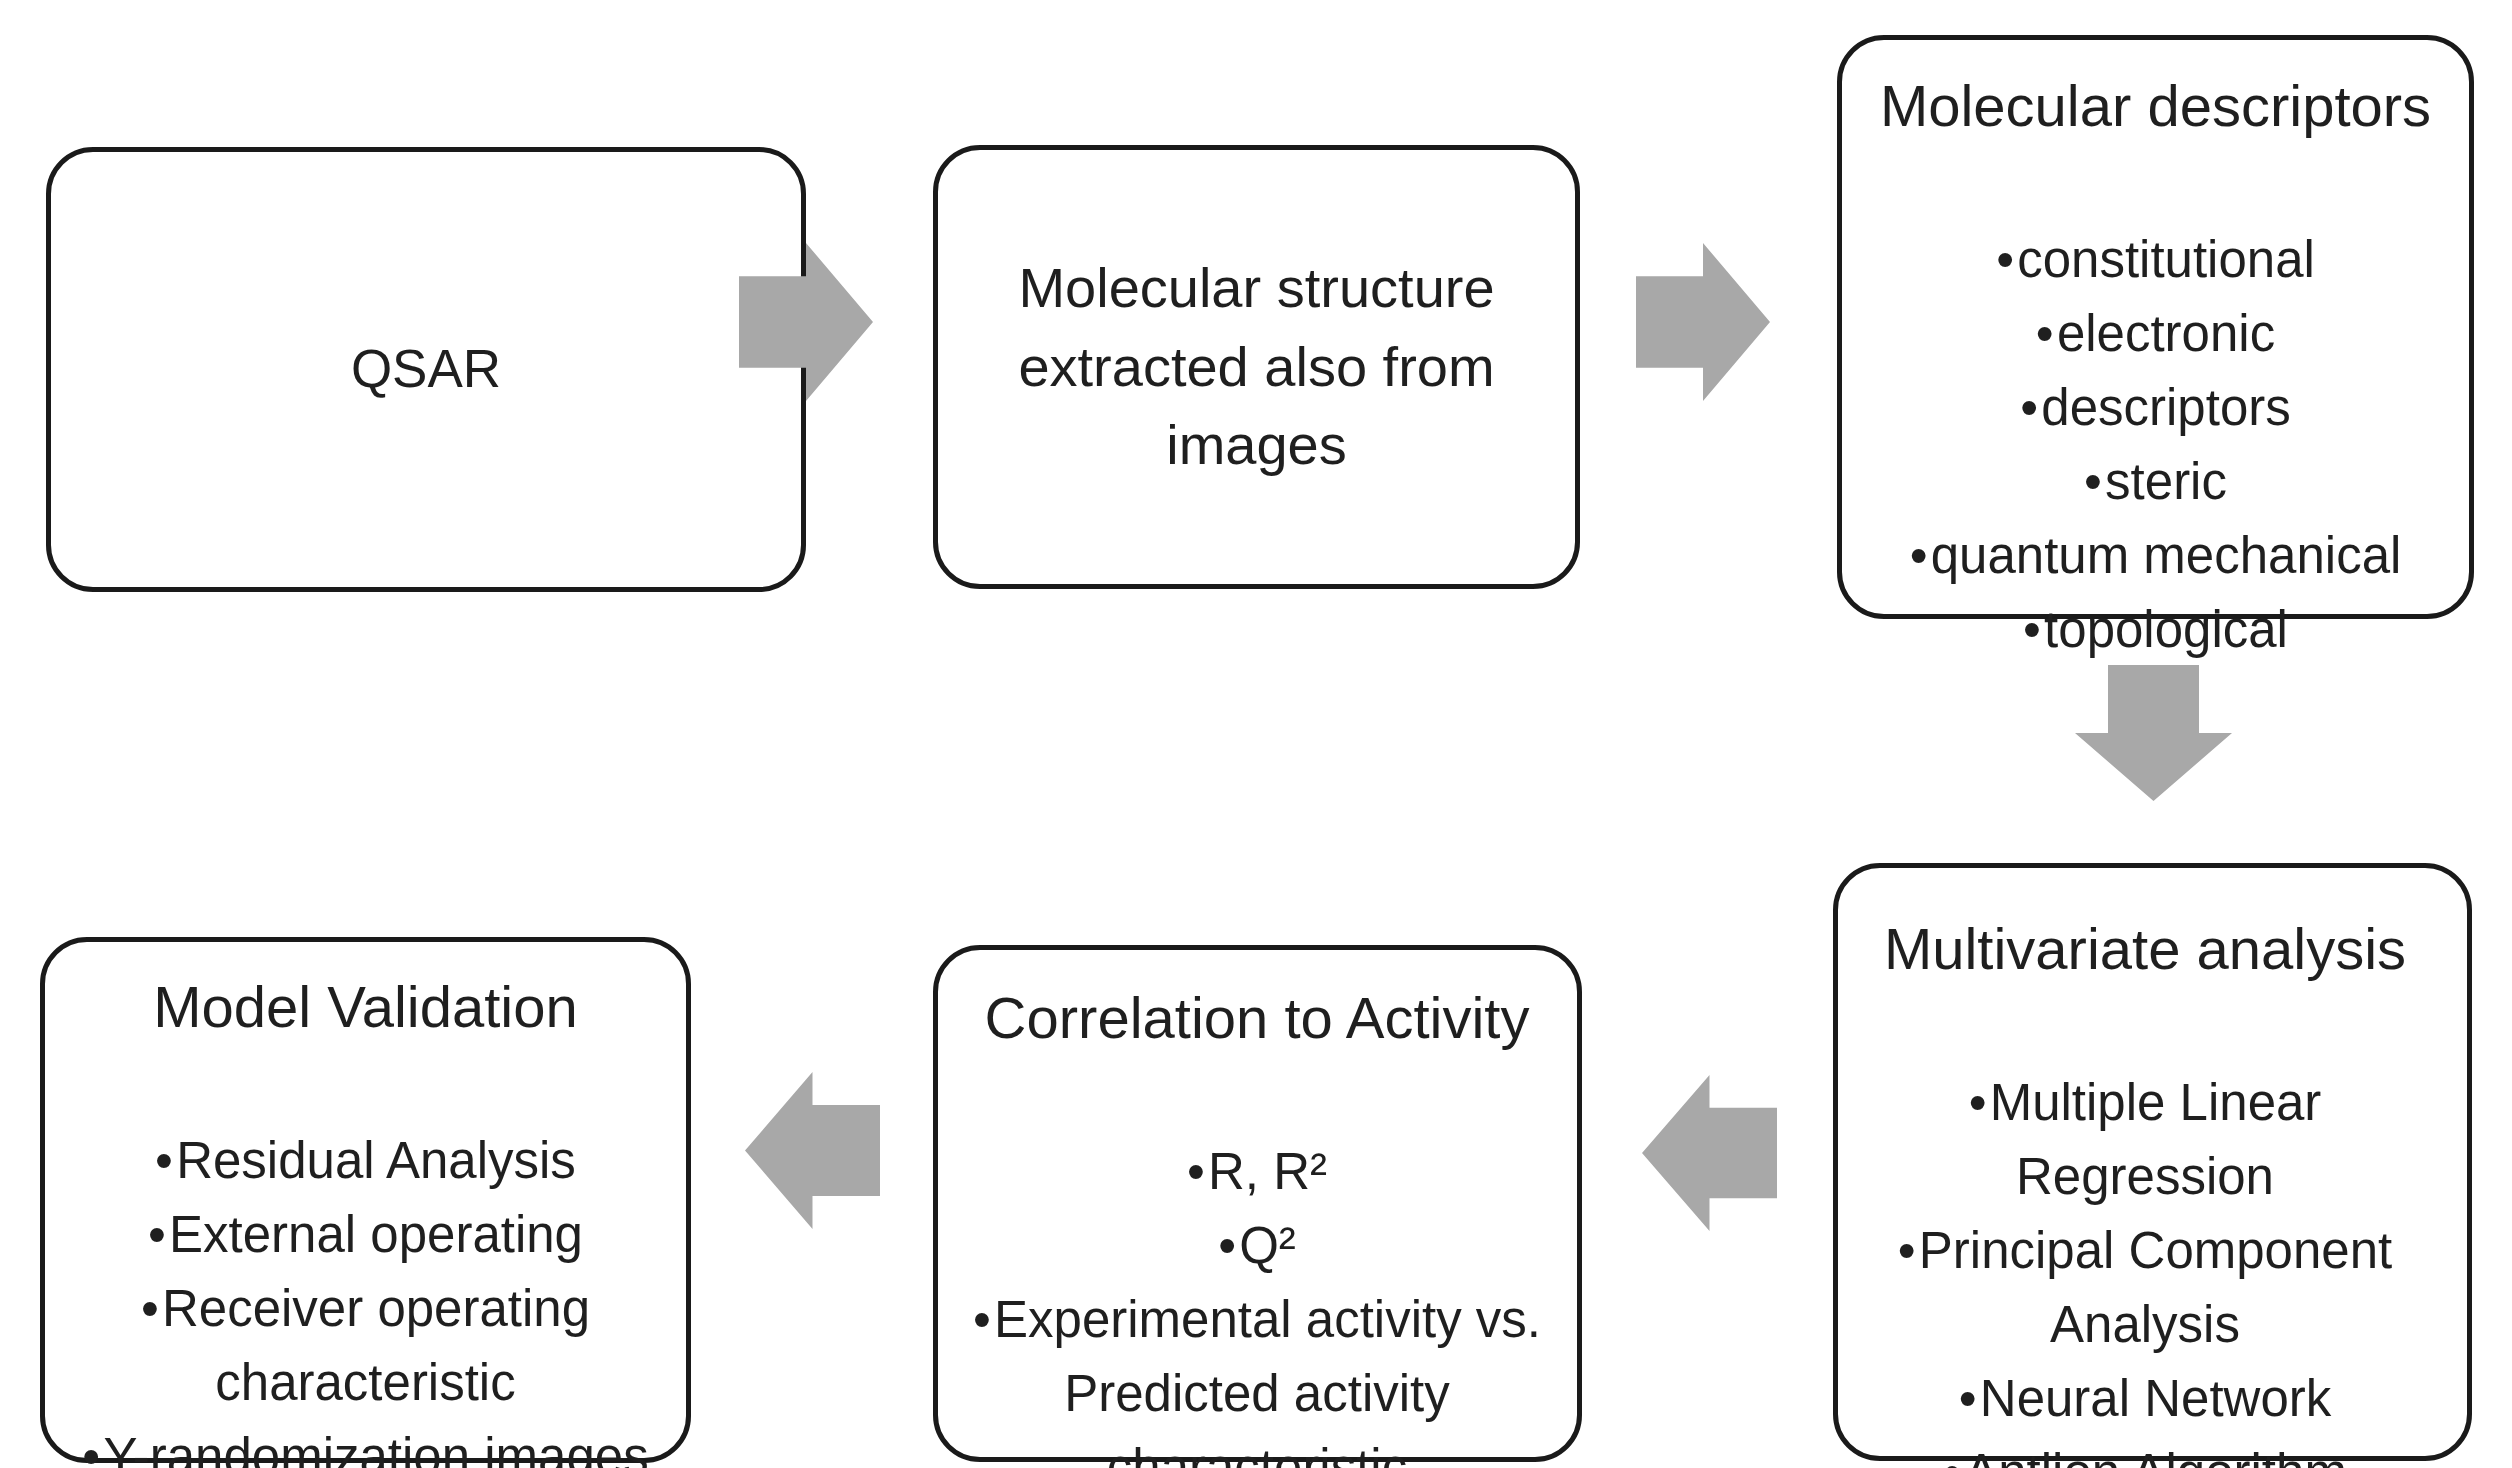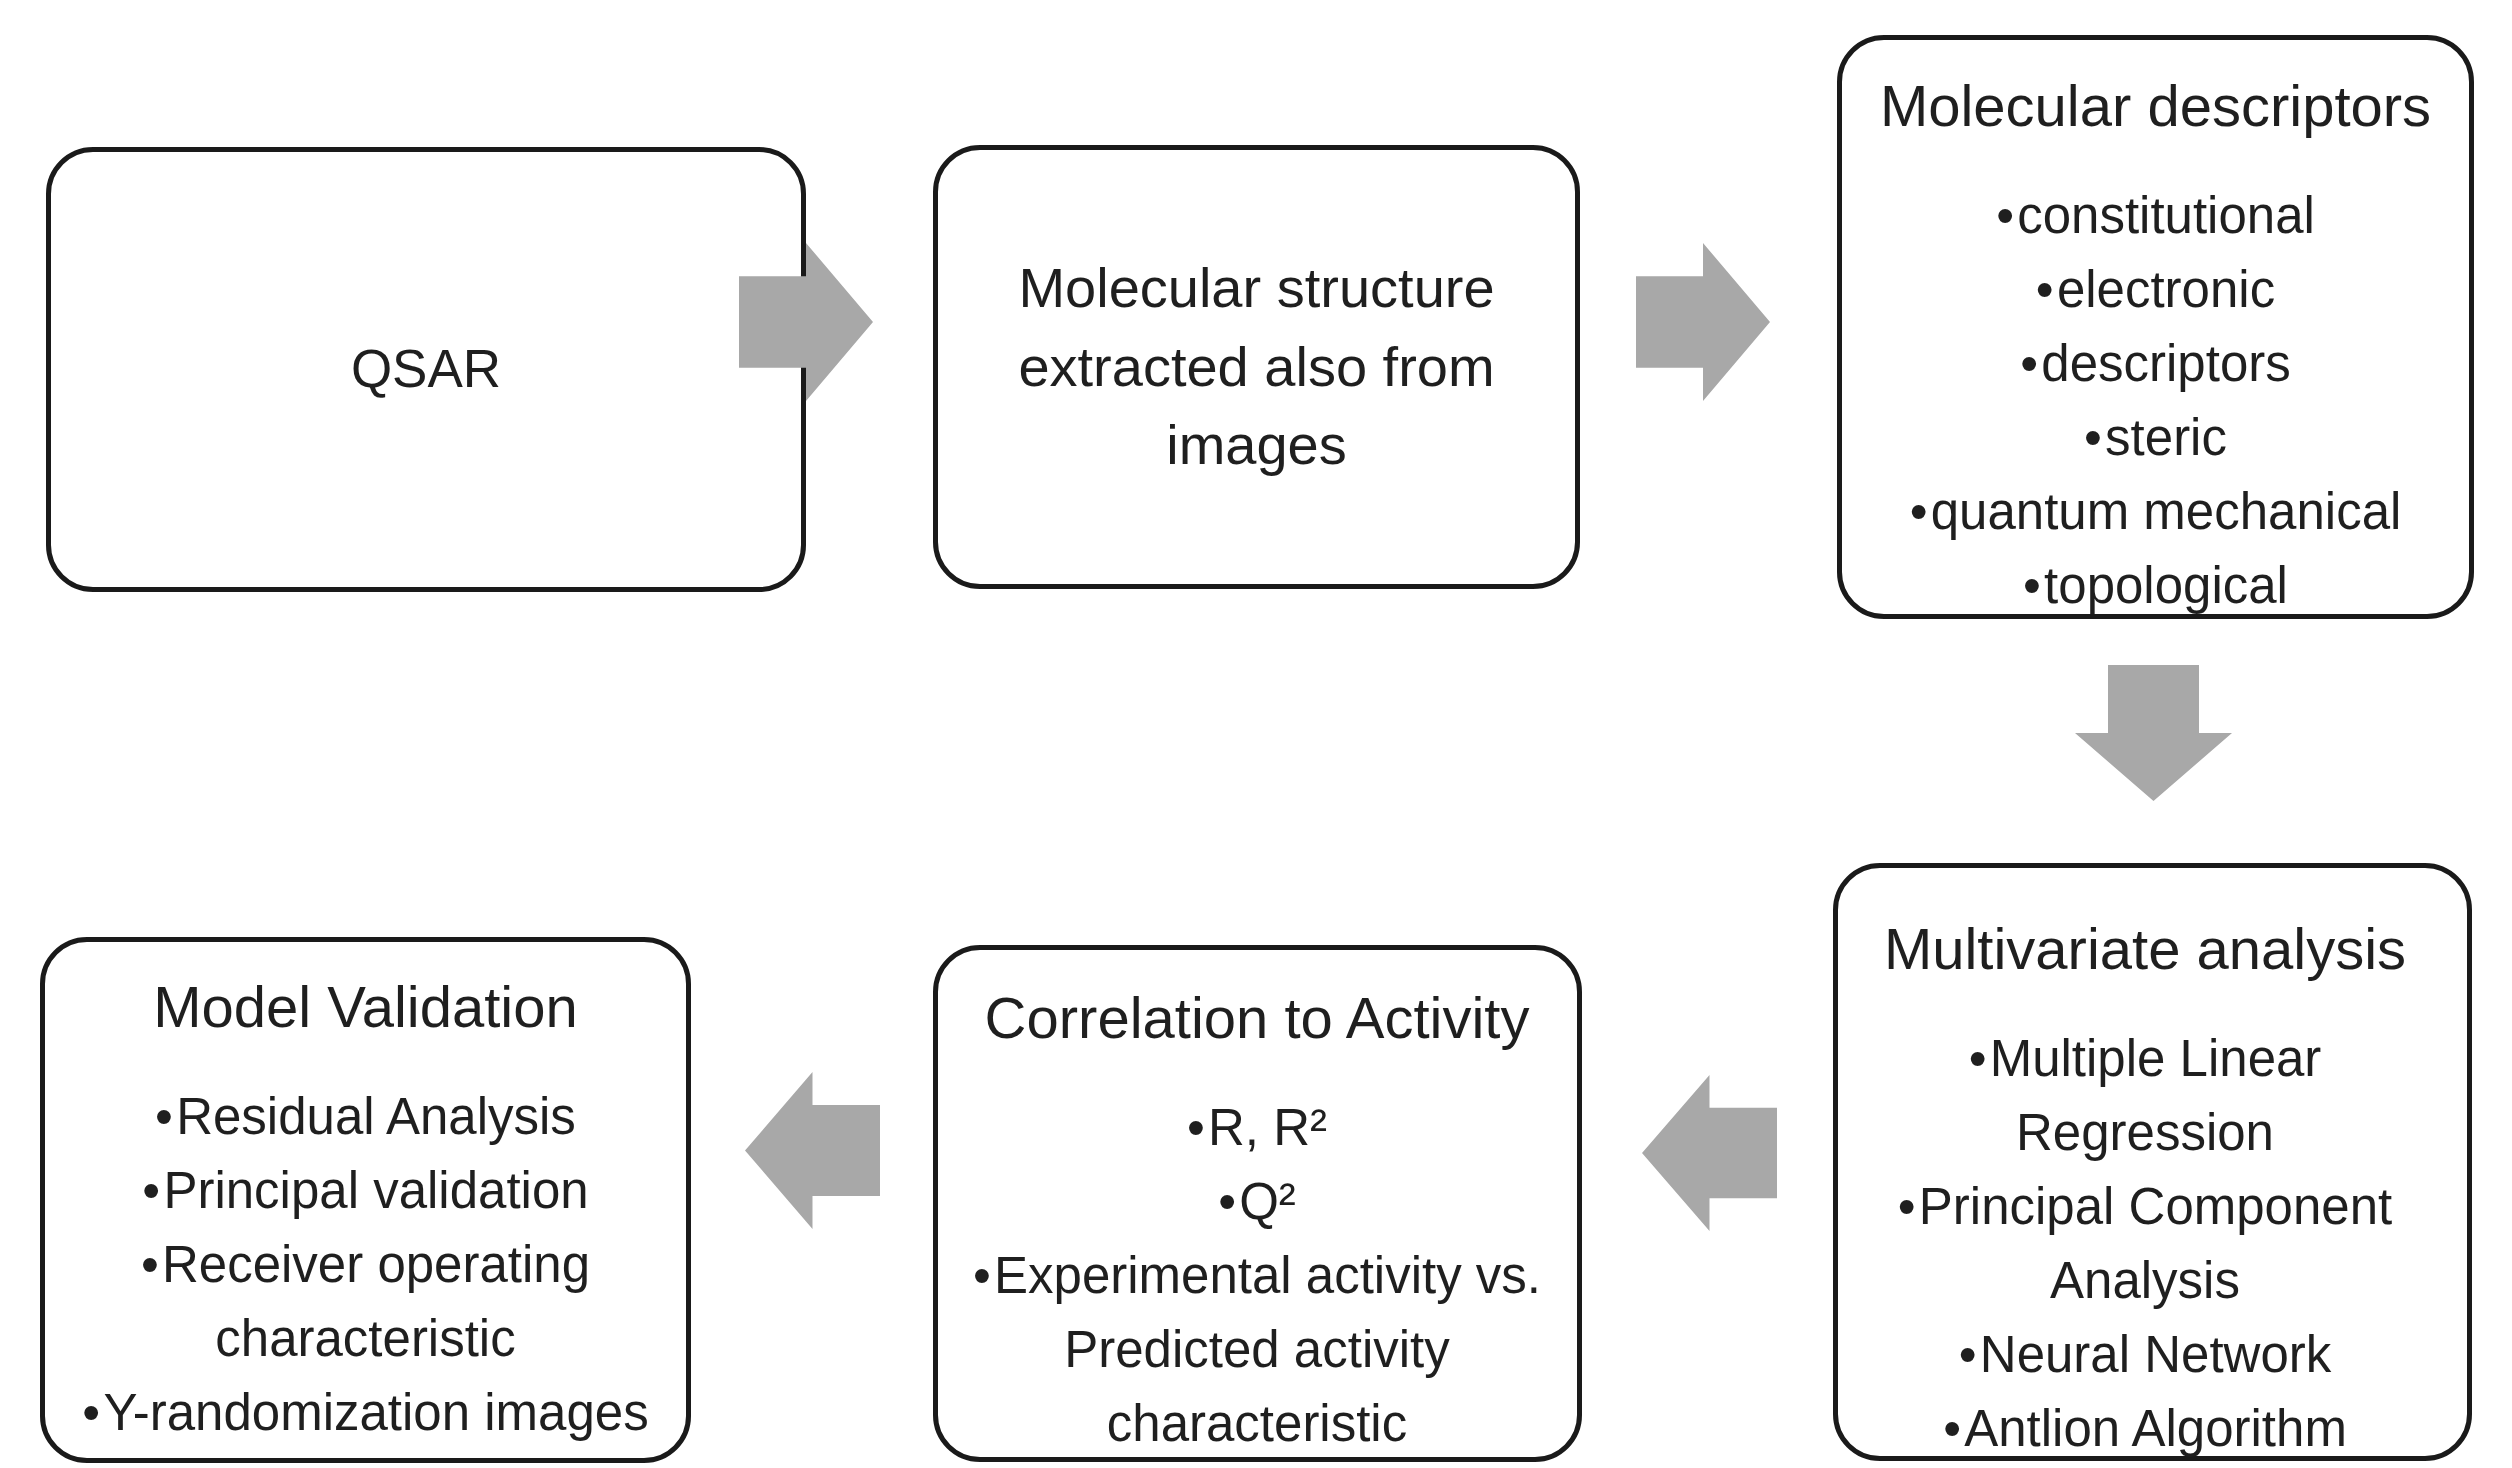--- a/index.html
+++ b/index.html
@@ -14,20 +14,21 @@
   .node{
     position:absolute;
     box-sizing:border-box;
     border:5.6px solid #1a1a1a;
     border-radius:47px;
     background:#ffffff;
     display:flex;
     flex-direction:column;
     align-items:center;
     text-align:center;
+    gap:44px;
   }
   .node.center{justify-content:center;}
   .node-title{
     font-size:58px;
     line-height:1.35;
     font-weight:400;
     margin:0 0 17.7px 0;
   }
   .node-label{
     font-size:56px;
@@ -117,20 +118,20 @@
       <li>Experimental activity vs. Predicted activity characteristic</li>
     </ul>
   </div>
 
   <div class="arrow left" id="arrow-5"></div>
 
   <div class="node" id="box-validation">
     <div class="node-title">Model Validation</div>
     <ul class="bullets">
       <li>Residual Analysis</li>
-      <li>Principal validation</li>
+      <li>External operating</li>
       <li>Receiver operating characteristic</li>
       <li>Y-randomization images</li>
     </ul>
   </div>
 
 </div>
 
 
 </body></html>

